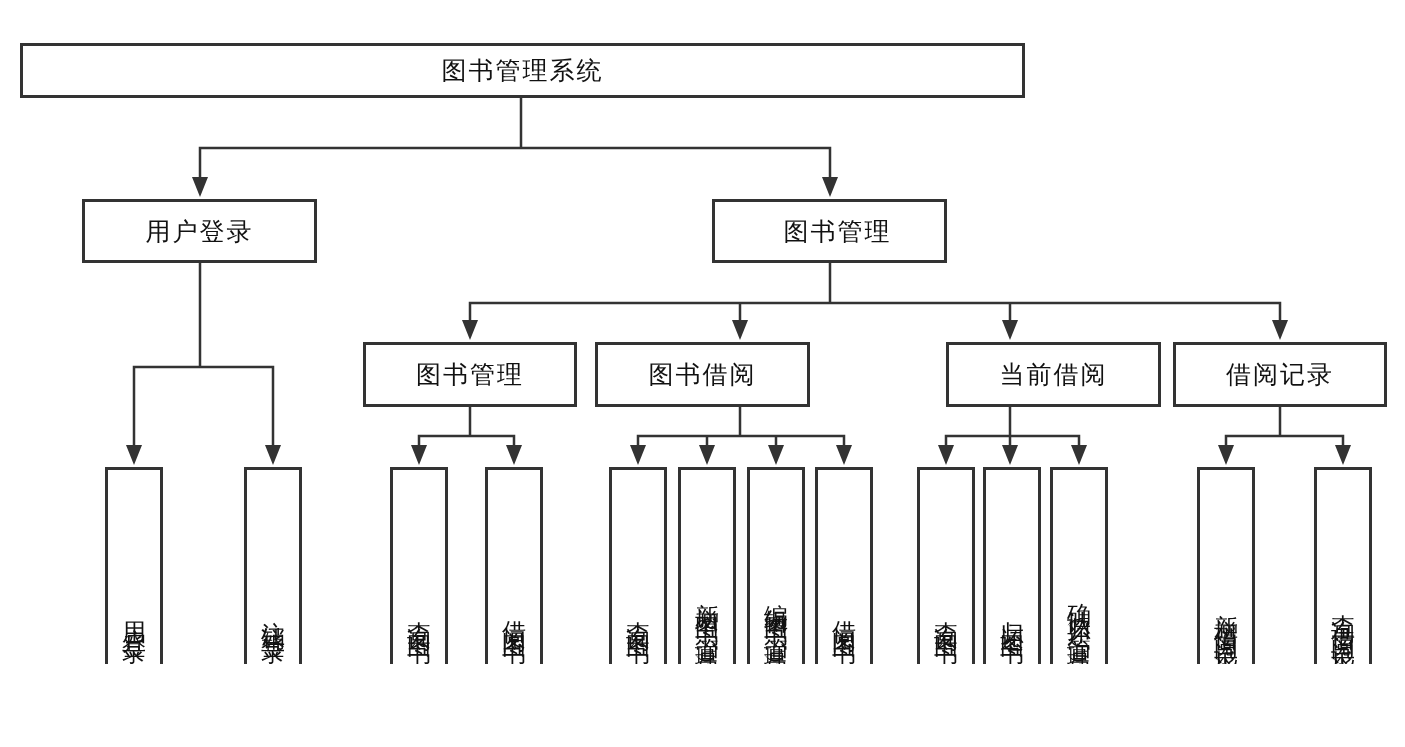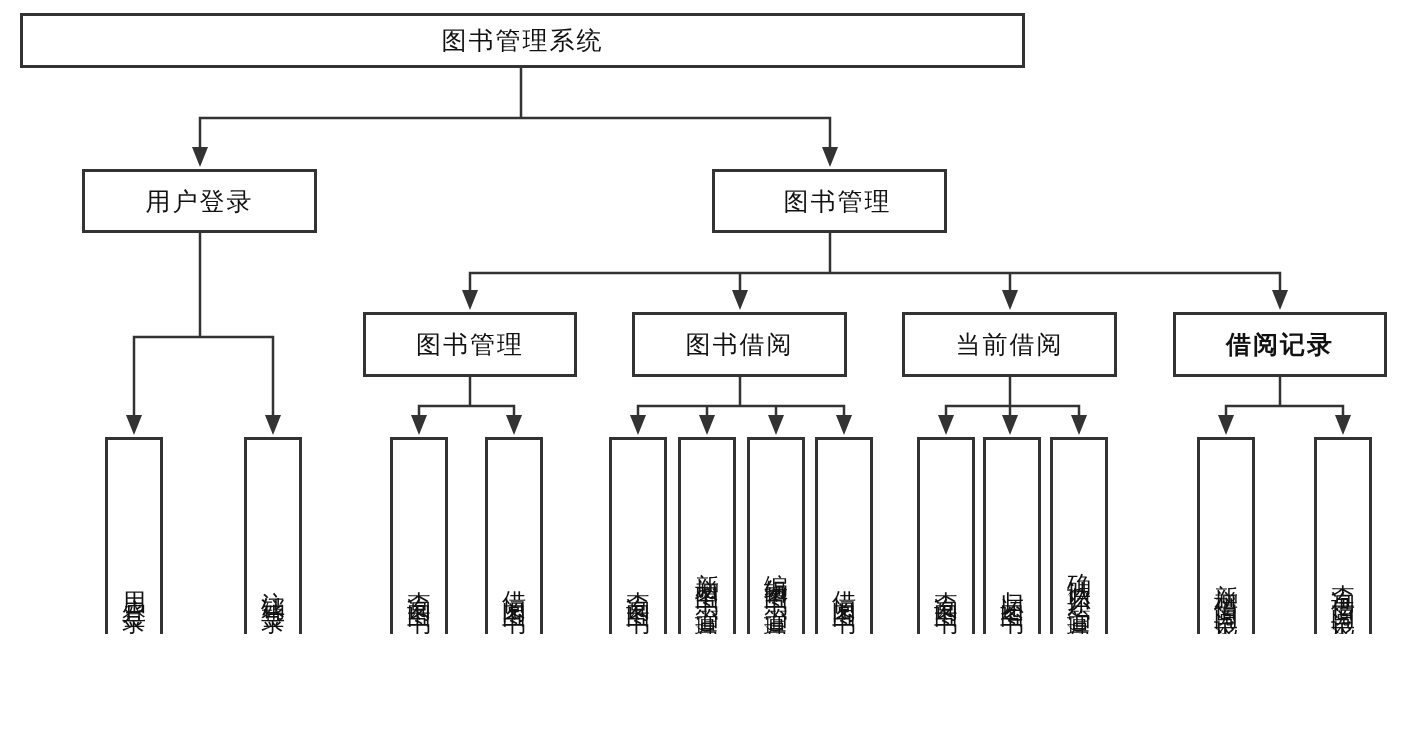--- a/index.html
+++ b/index.html
@@ -7,20 +7,21 @@
     padding: 0;
     background: #ffffff;
     font-family: "Liberation Sans", "DejaVu Sans", sans-serif;
   }
   #stage {
     position: relative;
     width: 1405px;
     height: 634px;
     background: #ffffff;
     overflow: hidden;
+    margin-top: 30px;
   }
   #connectors {
     position: absolute;
     left: 0; top: 0;
     width: 1405px; height: 747px;
     z-index: 0;
   }
   .node {
     position: absolute;
     box-sizing: border-box;
@@ -45,23 +46,23 @@
     line-height: 1;
   }
   
   .n-root  { left: 20px;  top: 13px;  width: 1005px; height: 55px; }
   
   .n-login { left: 82px;  top: 169px; width: 235px;  height: 64px; }
   .n-mgmt  { left: 712px; top: 169px; width: 235px;  height: 64px; padding-left: 16px; }
   
   .n-l3    { top: 312px; height: 65px; }
   .n-new   { left: 363px;  width: 214px; }
-  .n-borr  { left: 632px;  width: 215px; }
-  .n-curr  { left: 902px;  width: 215px; }
-  .n-rec   { left: 1173px; width: 214px; font-weight: bold; }
+  .n-borr  { left: 595px;  width: 215px; }
+  .n-curr  { left: 946px;  width: 215px; }
+  .n-rec   { left: 1173px; width: 214px; }
   
   .leaf    { top: 437px; height: 297px; width: 58px; }
   .lf-1a { left: 105px; }  .lf-1b { left: 244px; }
   .lf-2a { left: 390px; }  .lf-2b { left: 485px; }
   .lf-3a { left: 609px; }  .lf-3b { left: 678px; }
   .lf-3c { left: 747px; }  .lf-3d { left: 815px; }
   .lf-4a { left: 917px; }  .lf-4b { left: 983px; }
   .lf-4c { left: 1050px; }
   .lf-5a { left: 1197px; } .lf-5b { left: 1314px; }
 

